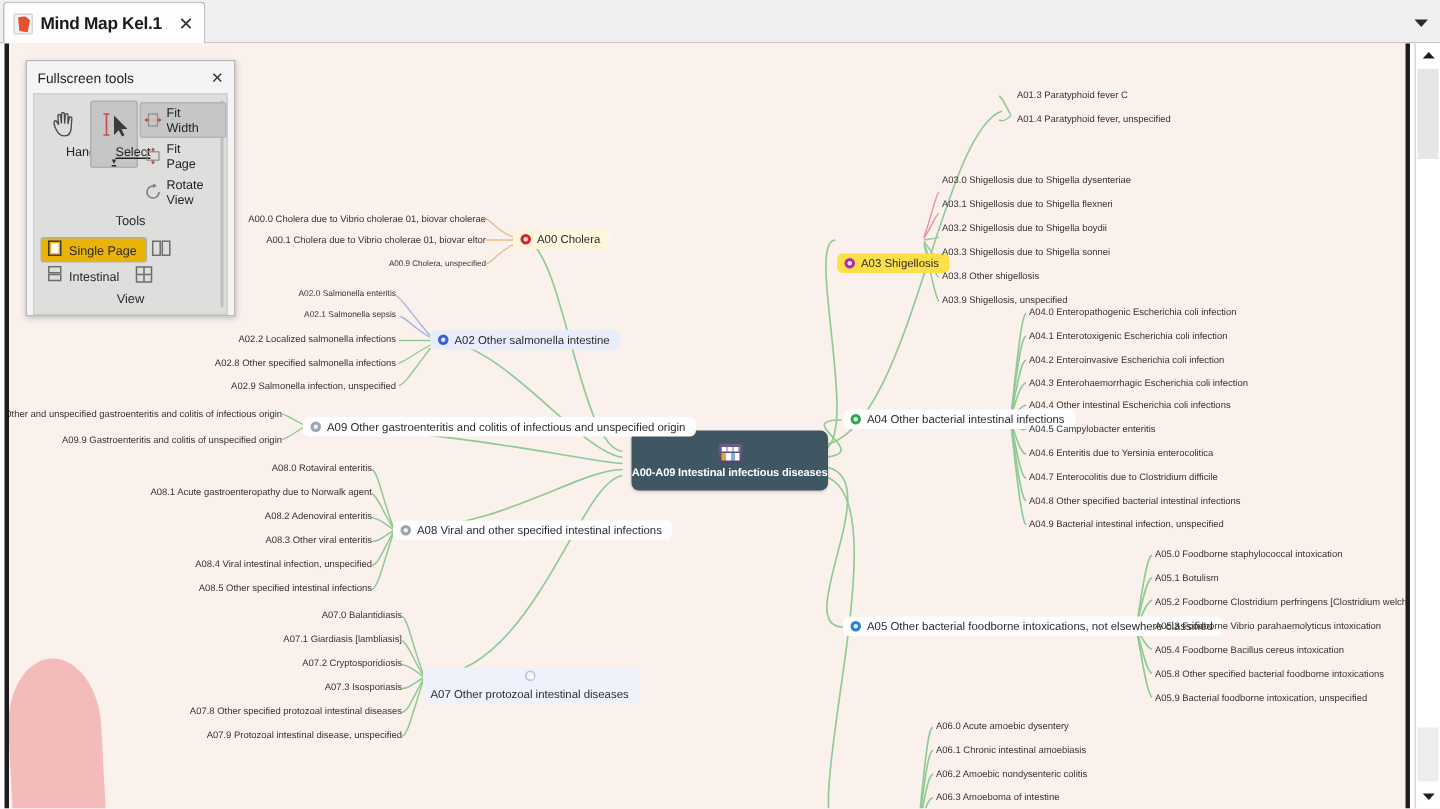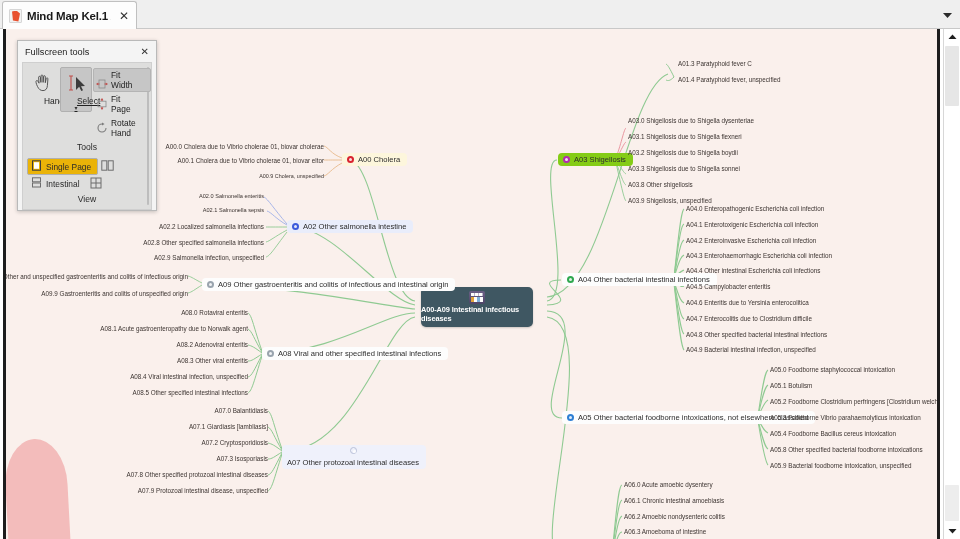--- a/index.html
+++ b/index.html
@@ -95,21 +95,21 @@
   }
   .node .dot::after {
     content: ""; position: absolute; left: 2px; top: 2px;
     width: 3px; height: 3px; border-radius: 50%; background: #fff;
     opacity: 0.85;
   }
 
   
   #central {
     position: absolute; left: 415px; top: 258px;
-    width: 112px; height: 40px;
+    width: 131px; height: 40px;
     background: #3f5762;
     border-radius: 5px;
     display: flex; flex-direction: column; align-items: center;
     justify-content: center; gap: 1px;
     box-shadow: 0 1px 2px rgba(0,0,0,0.18);
   }
   #central .cicon {
     width: 16px; height: 13px;
     background: linear-gradient(#6b5f86, #4e4668);
     border-radius: 2px;
@@ -177,21 +177,21 @@
   .bigbtn .cap { font-size: 8.4px; color: #232323; margin-left: 16px; }
   .bigbtn .caret { font-size: 6px; line-height: 4px; color: #333; }
 
   .smallcol { display: flex; flex-direction: column; gap: 0px; padding-top: 1px; }
   .smallbtn {
     display: flex; align-items: center; gap: 3px;
     padding: 1px 14px 1px 2px; cursor: pointer;
     border: 1px solid transparent; border-radius: 2px;
     font-size: 8.4px; color: #232323;
   }
-  .smallbtn.sel { background: #c6c6c6; border-color: #b4b4b4; align-items: flex-end; }
+  .smallbtn.sel { background: #c6c6c6; border-color: #b4b4b4; }
   .smallbtn .ig { width: 12px; height: 12px; display:flex; align-items:center; justify-content:center; flex:0 0 auto; }
 
   #view-grp { margin-top: 3px; }
   .viewrow { display: flex; align-items: center; gap: 2px; }
   .viewbtn {
     display: flex; align-items: center; gap: 4px;
     padding: 1px 6px 1px 3px; cursor: pointer;
     border: 1px solid transparent; border-radius: 2px;
     font-size: 8.4px; color: #2a2a2a;
   }
@@ -373,21 +373,21 @@
           <span>A02 Other salmonella intestine</span>
         </div>
         <div class="leaf l" style="left:258px; top:164px; font-size:5.6px;">A02.0 Salmonella enteritis</div>
         <div class="leaf l" style="left:258px; top:178px; font-size:5.6px;">A02.1 Salmonella sepsis</div>
         <div class="leaf l" style="left:258px; top:194px;">A02.2 Localized salmonella infections</div>
         <div class="leaf l" style="left:258px; top:210px;">A02.8 Other specified salmonella infections</div>
         <div class="leaf l" style="left:258px; top:225px;">A02.9 Salmonella infection, unspecified</div>
 
         <div class="node" style="left:196px; top:249px; background:#fdfdfd;">
           <span class="dot" style="background:#9aa4ae"></span>
-          <span>A09 Other gastroenteritis and colitis of infectious and intestinal origin</span>
+          <span>A09 Other gastroenteritis and colitis of infectious and unspecified origin</span>
         </div>
         <div class="leaf l" style="left:182px; top:244px;">A09.0 Other and unspecified gastroenteritis and colitis of infectious origin</div>
         <div class="leaf l" style="left:182px; top:261px;">A09.9 Gastroenteritis and colitis of unspecified origin</div>
 
         <div class="node" style="left:256px; top:318px; background:#fdfdfd;">
           <span class="dot" style="background:#9aa4ae"></span>
           <span>A08 Viral and other specified intestinal infections</span>
         </div>
         <div class="leaf l" style="left:242px; top:280px;">A08.0 Rotaviral enteritis</div>
         <div class="leaf l" style="left:242px; top:296px;">A08.1 Acute gastroenteropathy due to Norwalk agent</div>
@@ -403,21 +403,21 @@
         <div class="leaf l" style="left:262px; top:378px;">A07.0 Balantidiasis</div>
         <div class="leaf l" style="left:262px; top:394px;">A07.1 Giardiasis [lambliasis]</div>
         <div class="leaf l" style="left:262px; top:410px;">A07.2 Cryptosporidiosis</div>
         <div class="leaf l" style="left:262px; top:426px;">A07.3 Isosporiasis</div>
         <div class="leaf l" style="left:262px; top:442px;">A07.8 Other specified protozoal intestinal diseases</div>
         <div class="leaf l" style="left:262px; top:458px;">A07.9 Protozoal intestinal disease, unspecified</div>
 
         <div class="leaf r" style="left:672px; top:31px;">A01.3 Paratyphoid fever C</div>
         <div class="leaf r" style="left:672px; top:47px;">A01.4 Paratyphoid fever, unspecified</div>
 
-        <div class="node" style="left:552px; top:124px; background:#84cc16;">
+        <div class="node" style="left:552px; top:140px; background:#fde047;">
           <span class="dot" style="background:#b32ab0"></span>
           <span>A03 Shigellosis</span>
         </div>
         <div class="leaf r" style="left:622px; top:88px;">A03.0 Shigellosis due to Shigella dysenteriae</div>
         <div class="leaf r" style="left:622px; top:104px;">A03.1 Shigellosis due to Shigella flexneri</div>
         <div class="leaf r" style="left:622px; top:120px;">A03.2 Shigellosis due to Shigella boydii</div>
         <div class="leaf r" style="left:622px; top:136px;">A03.3 Shigellosis due to Shigella sonnei</div>
         <div class="leaf r" style="left:622px; top:152px;">A03.8 Other shigellosis</div>
         <div class="leaf r" style="left:622px; top:168px;">A03.9 Shigellosis, unspecified</div>
 
@@ -517,21 +517,21 @@
               </span>
               <span>Fit Page</span>
             </div>
             <div class="smallbtn">
               <span class="ig">
                 <svg width="12" height="12" viewBox="0 0 12 12">
                   <path d="M10 6 A4 4 0 1 1 6 2" fill="none" stroke="#7c7c7c" stroke-width="1.1"></path>
                   <path d="M6 0.4 L6 3.4 L8.6 1.9 Z" fill="#7c7c7c"></path>
                 </svg>
               </span>
-              <span>Rotate Hand</span>
+              <span>Rotate View</span>
             </div>
           </div>
         </div>
         <div class="grp-label">Tools</div>
       </div>
 
       <div class="grp" id="view-grp">
         <div class="viewrow">
           <div class="viewbtn sel">
             <span class="ig">

